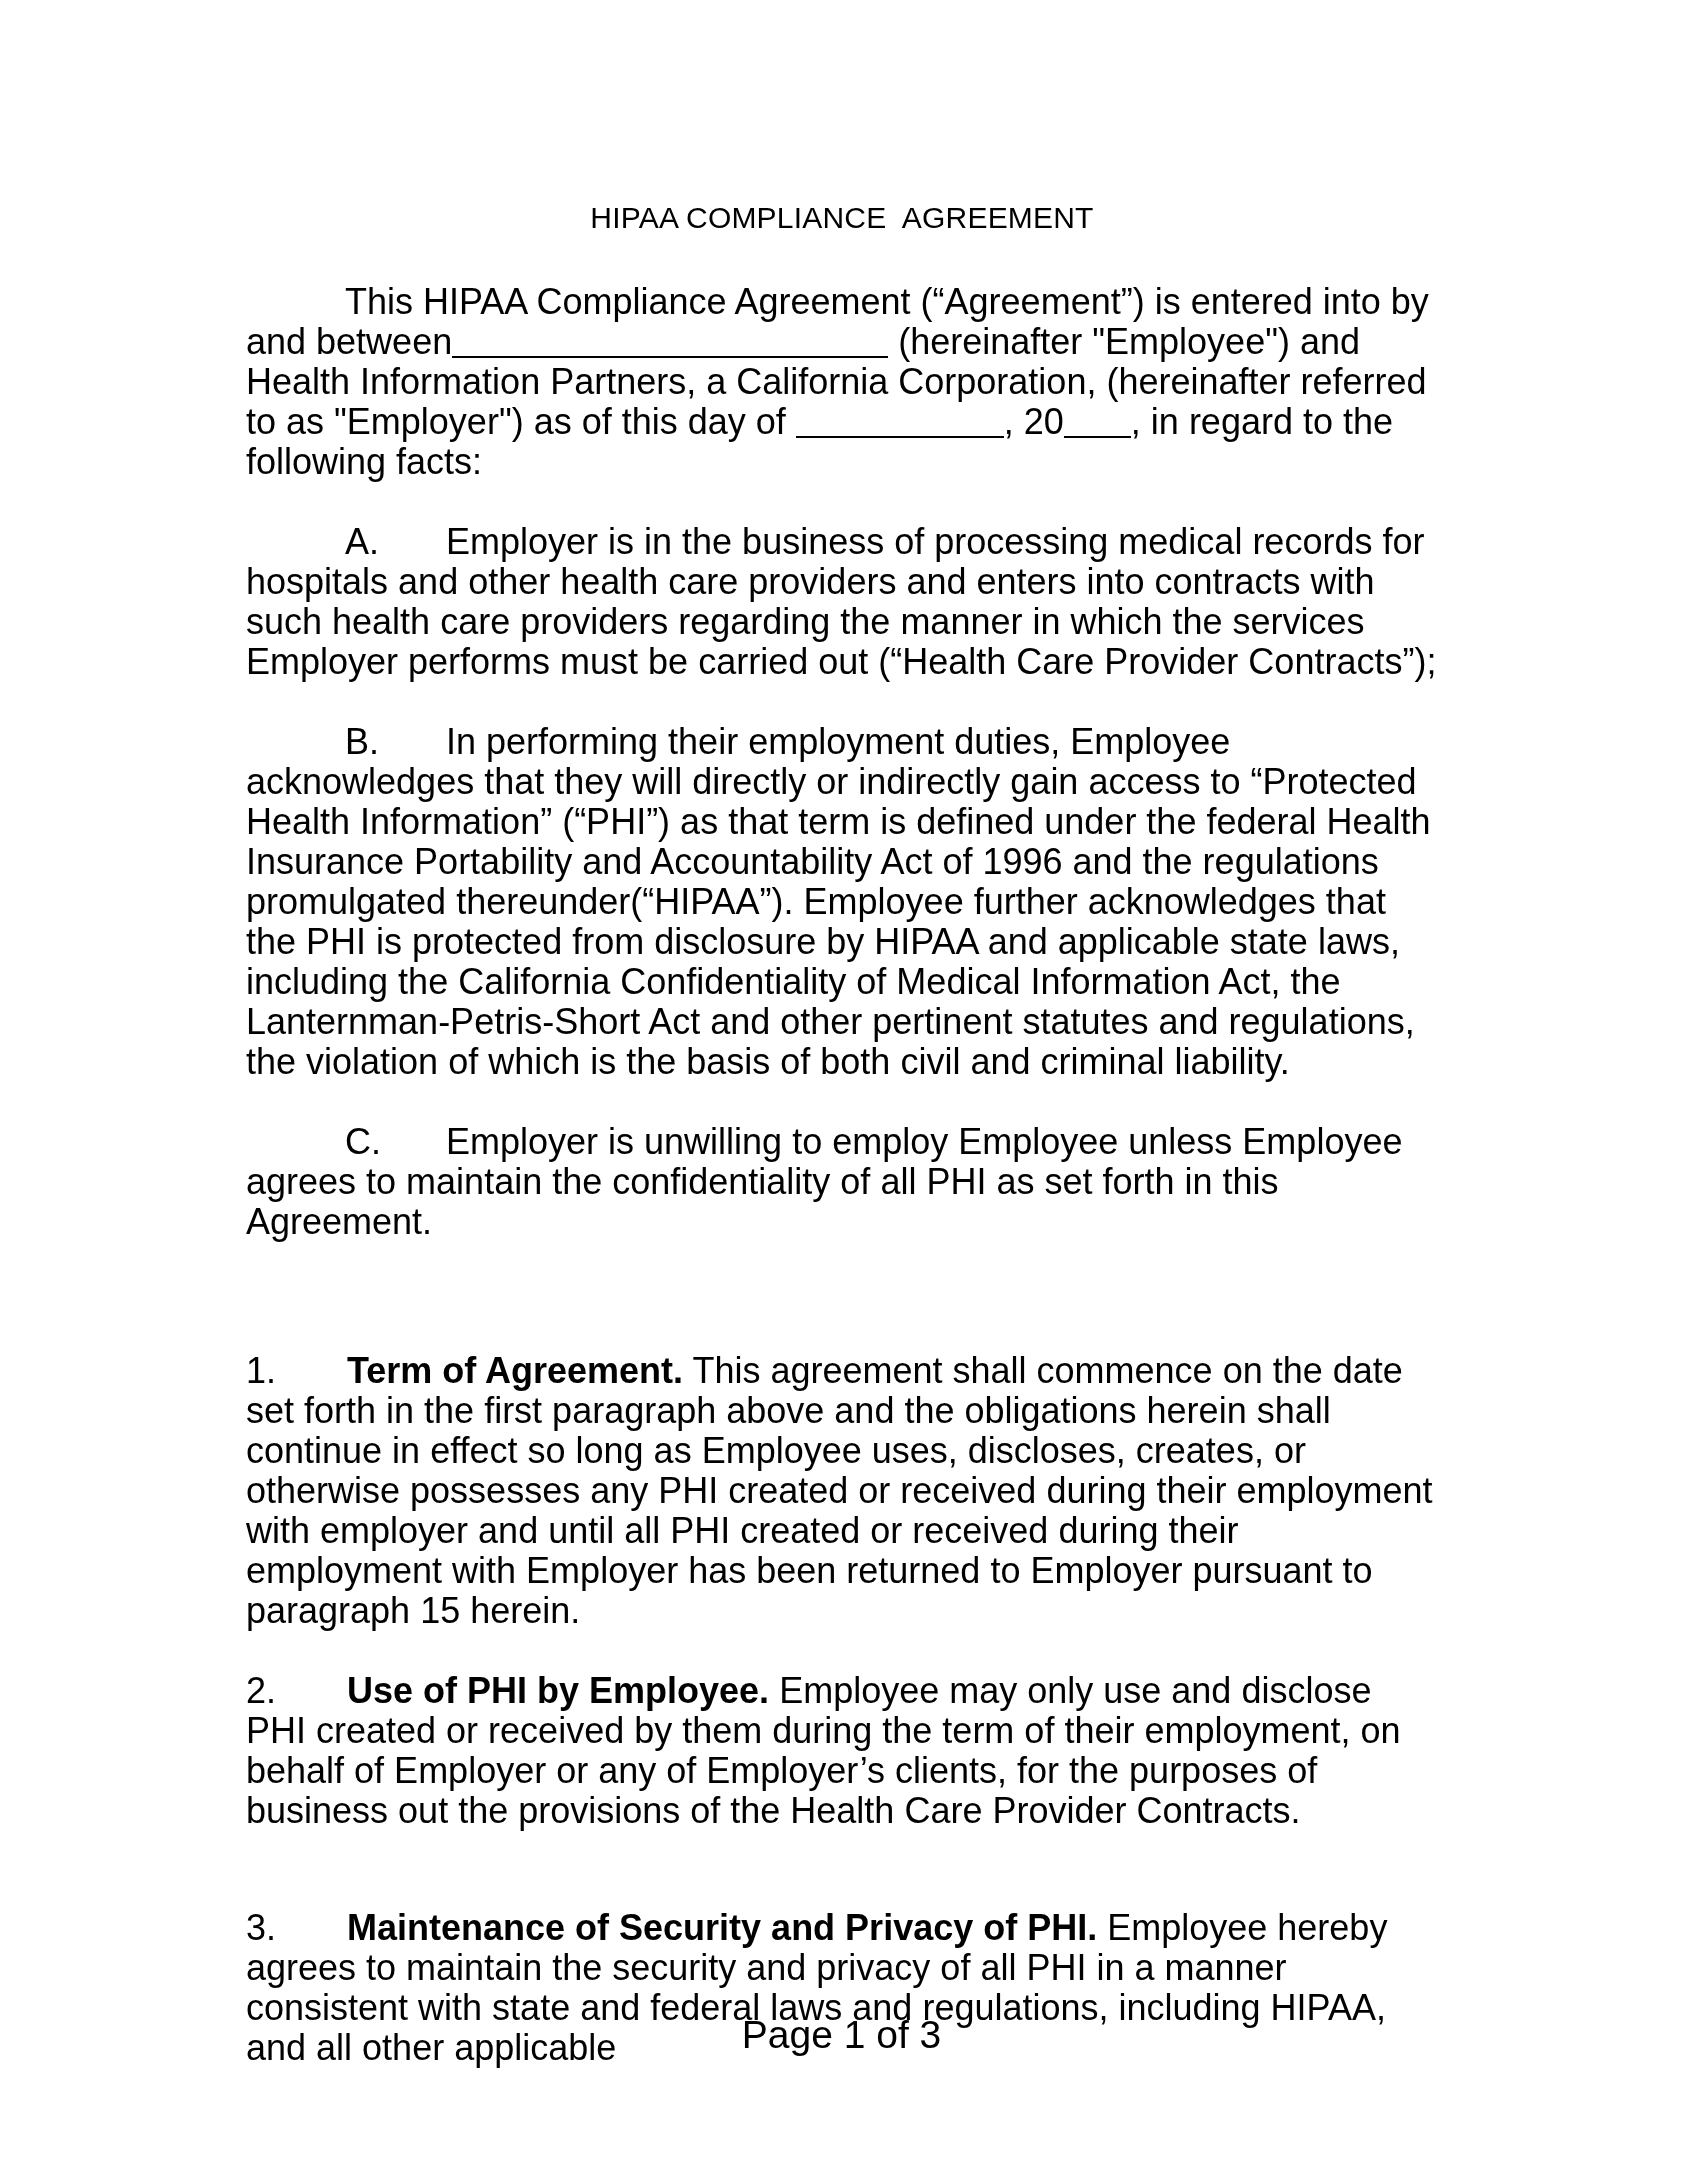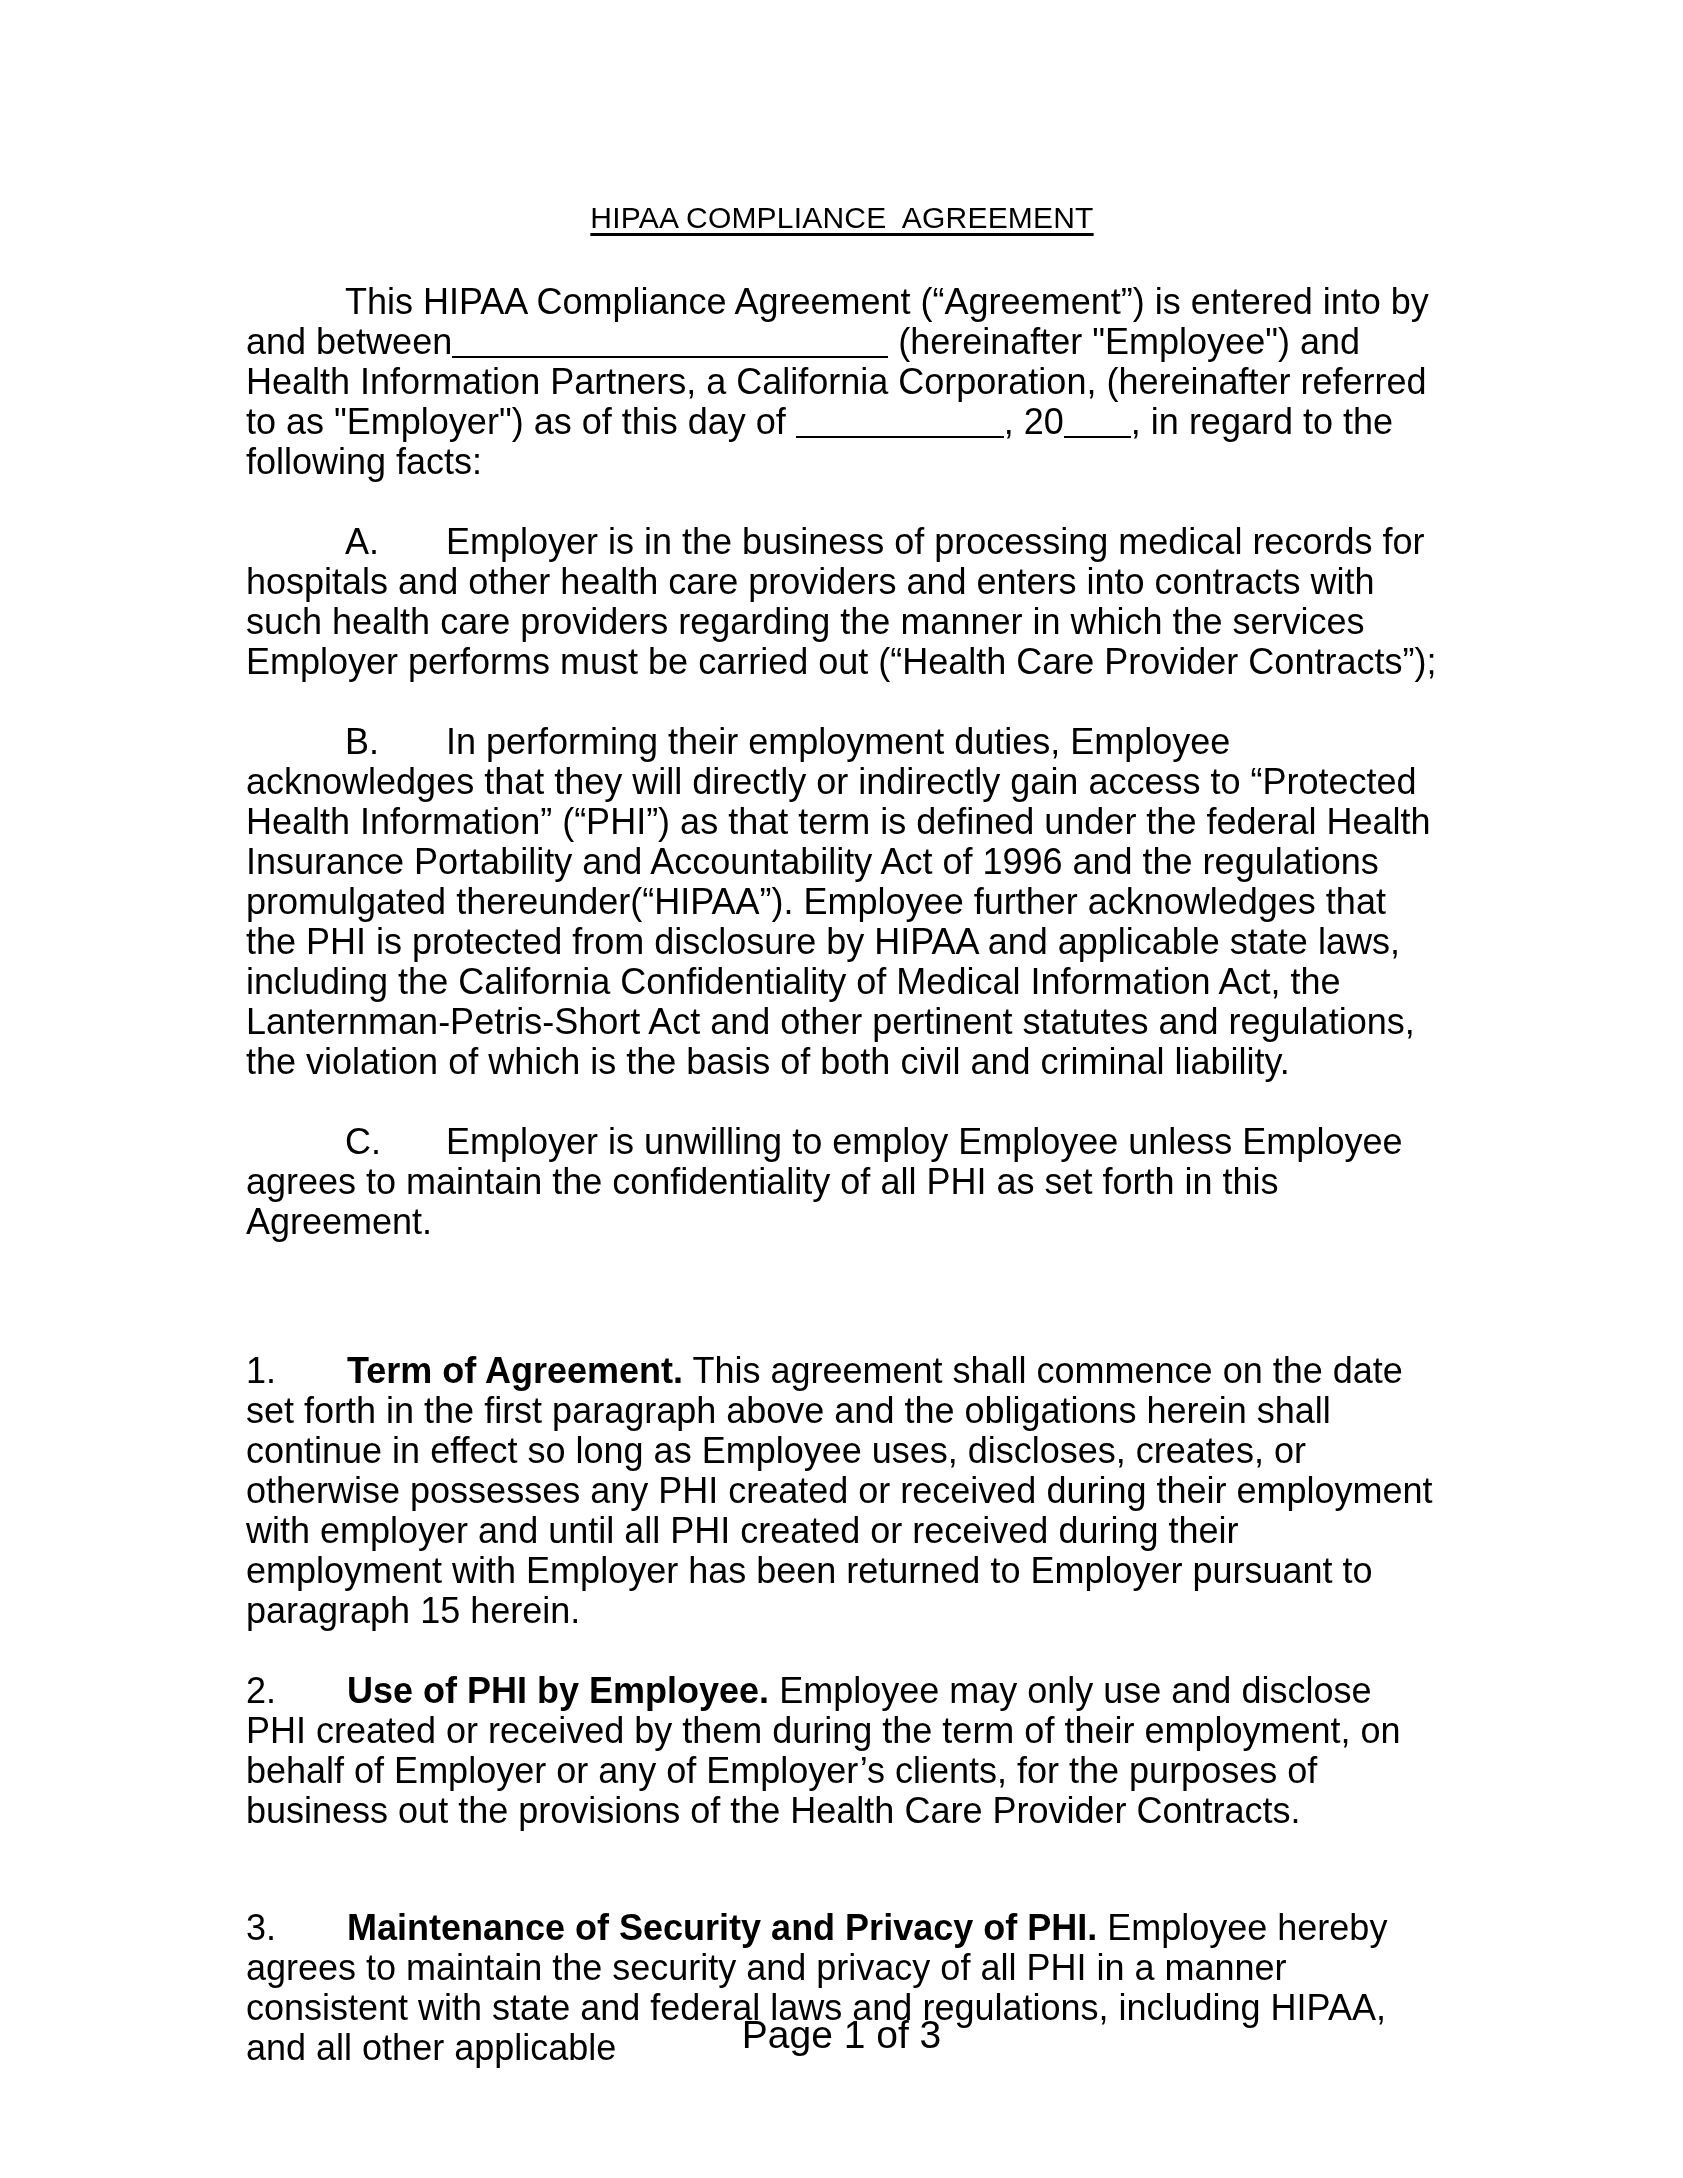--- a/index.html
+++ b/index.html
@@ -27,21 +27,20 @@
     width: 1192px;
   }
   .doc-title {
     text-align: center;
     font-size: 30px;
     line-height: 40px;
     margin-top: 198px;
     letter-spacing: 0.2px;
   }
   .doc-title .t-underline {
-    text-decoration: underline;
     text-underline-offset: 5px;
     white-space: pre;
     text-align: right;
   }
   p.para {
     font-size: 36px;
     line-height: 40px;
     margin: 0;
     text-align: left;
     word-spacing: 0px;

